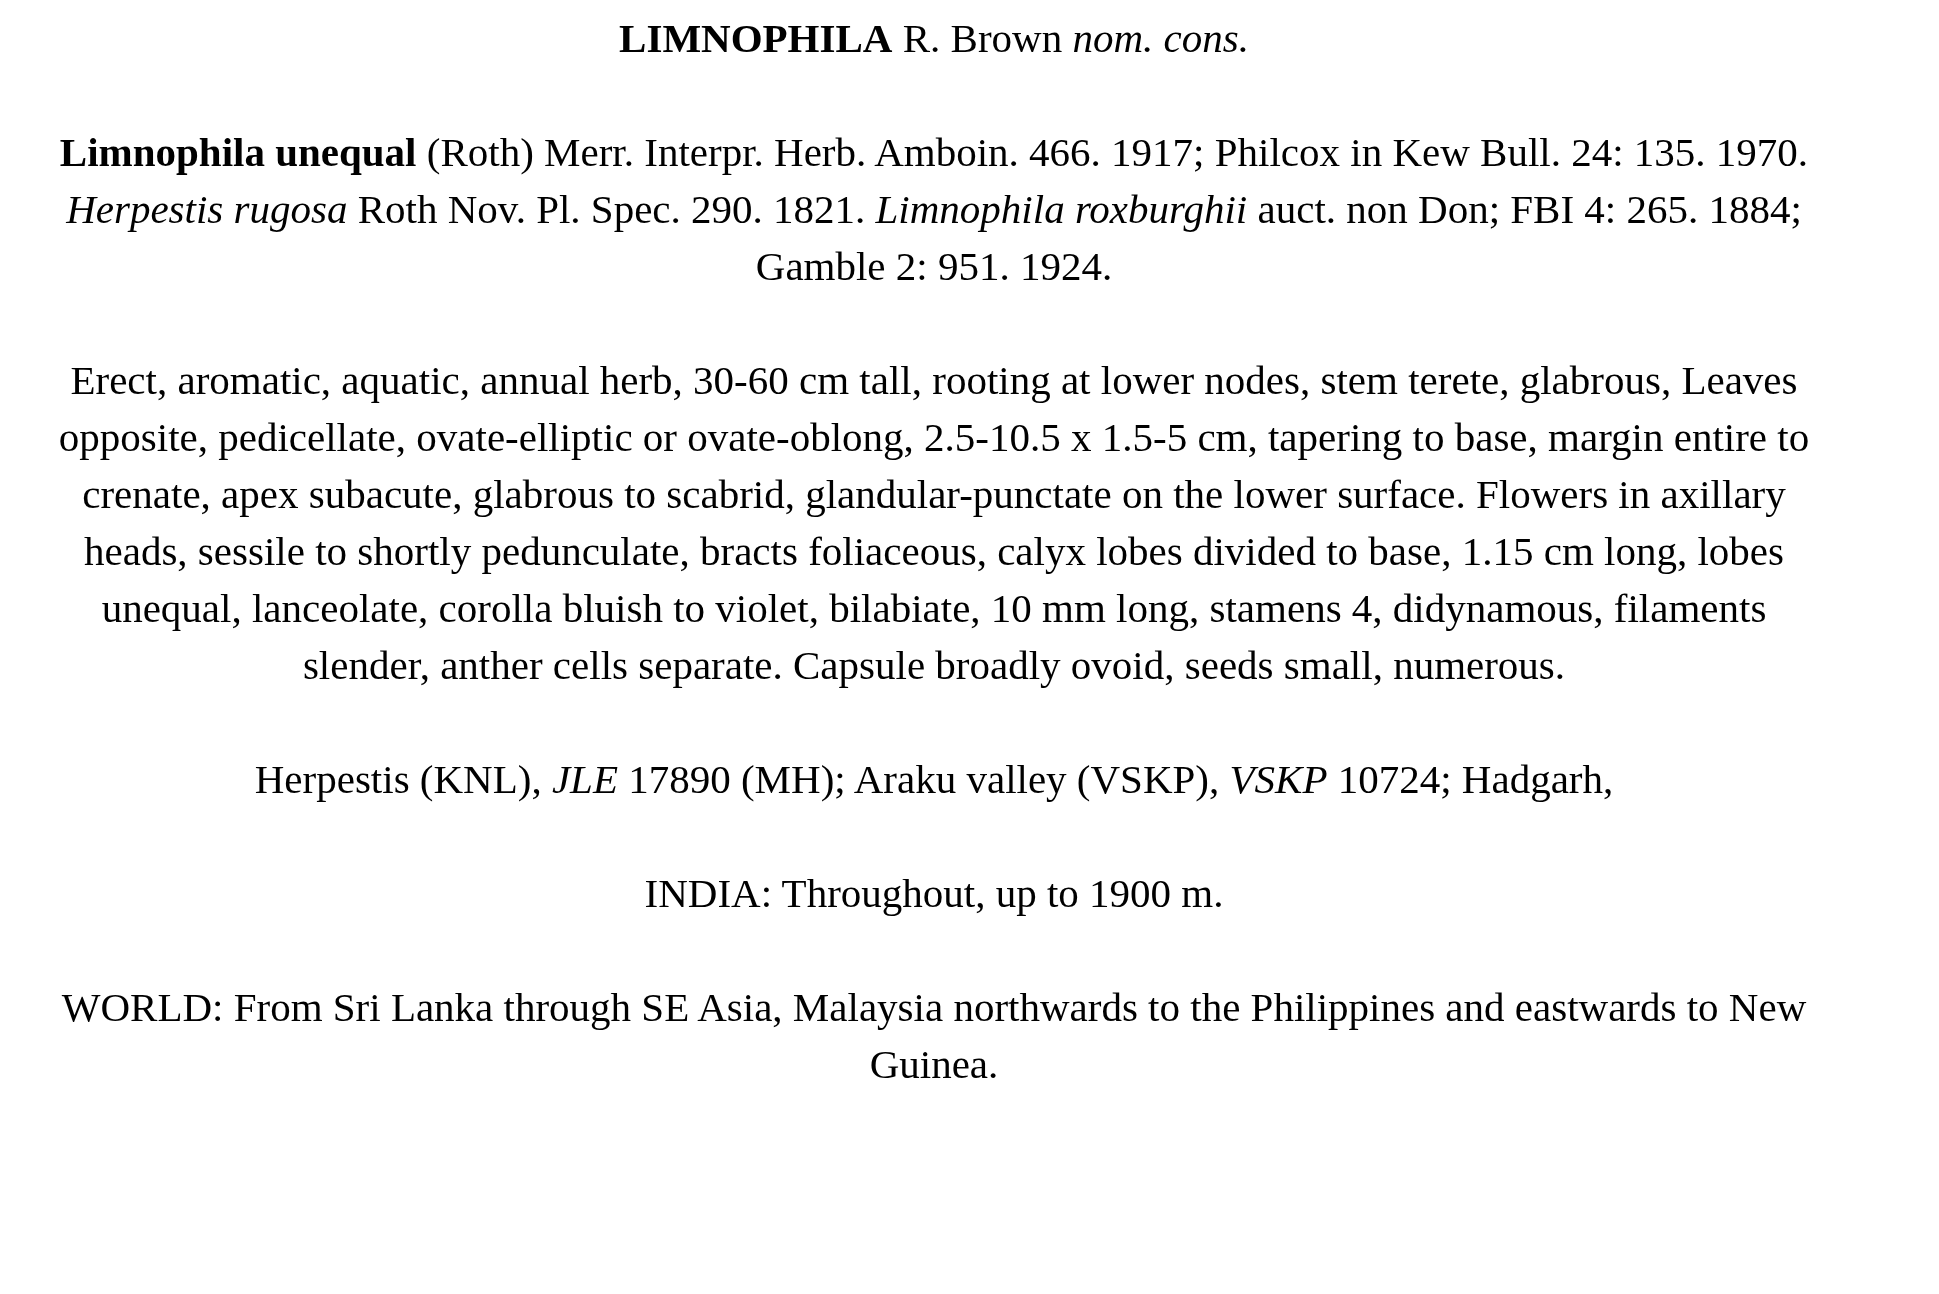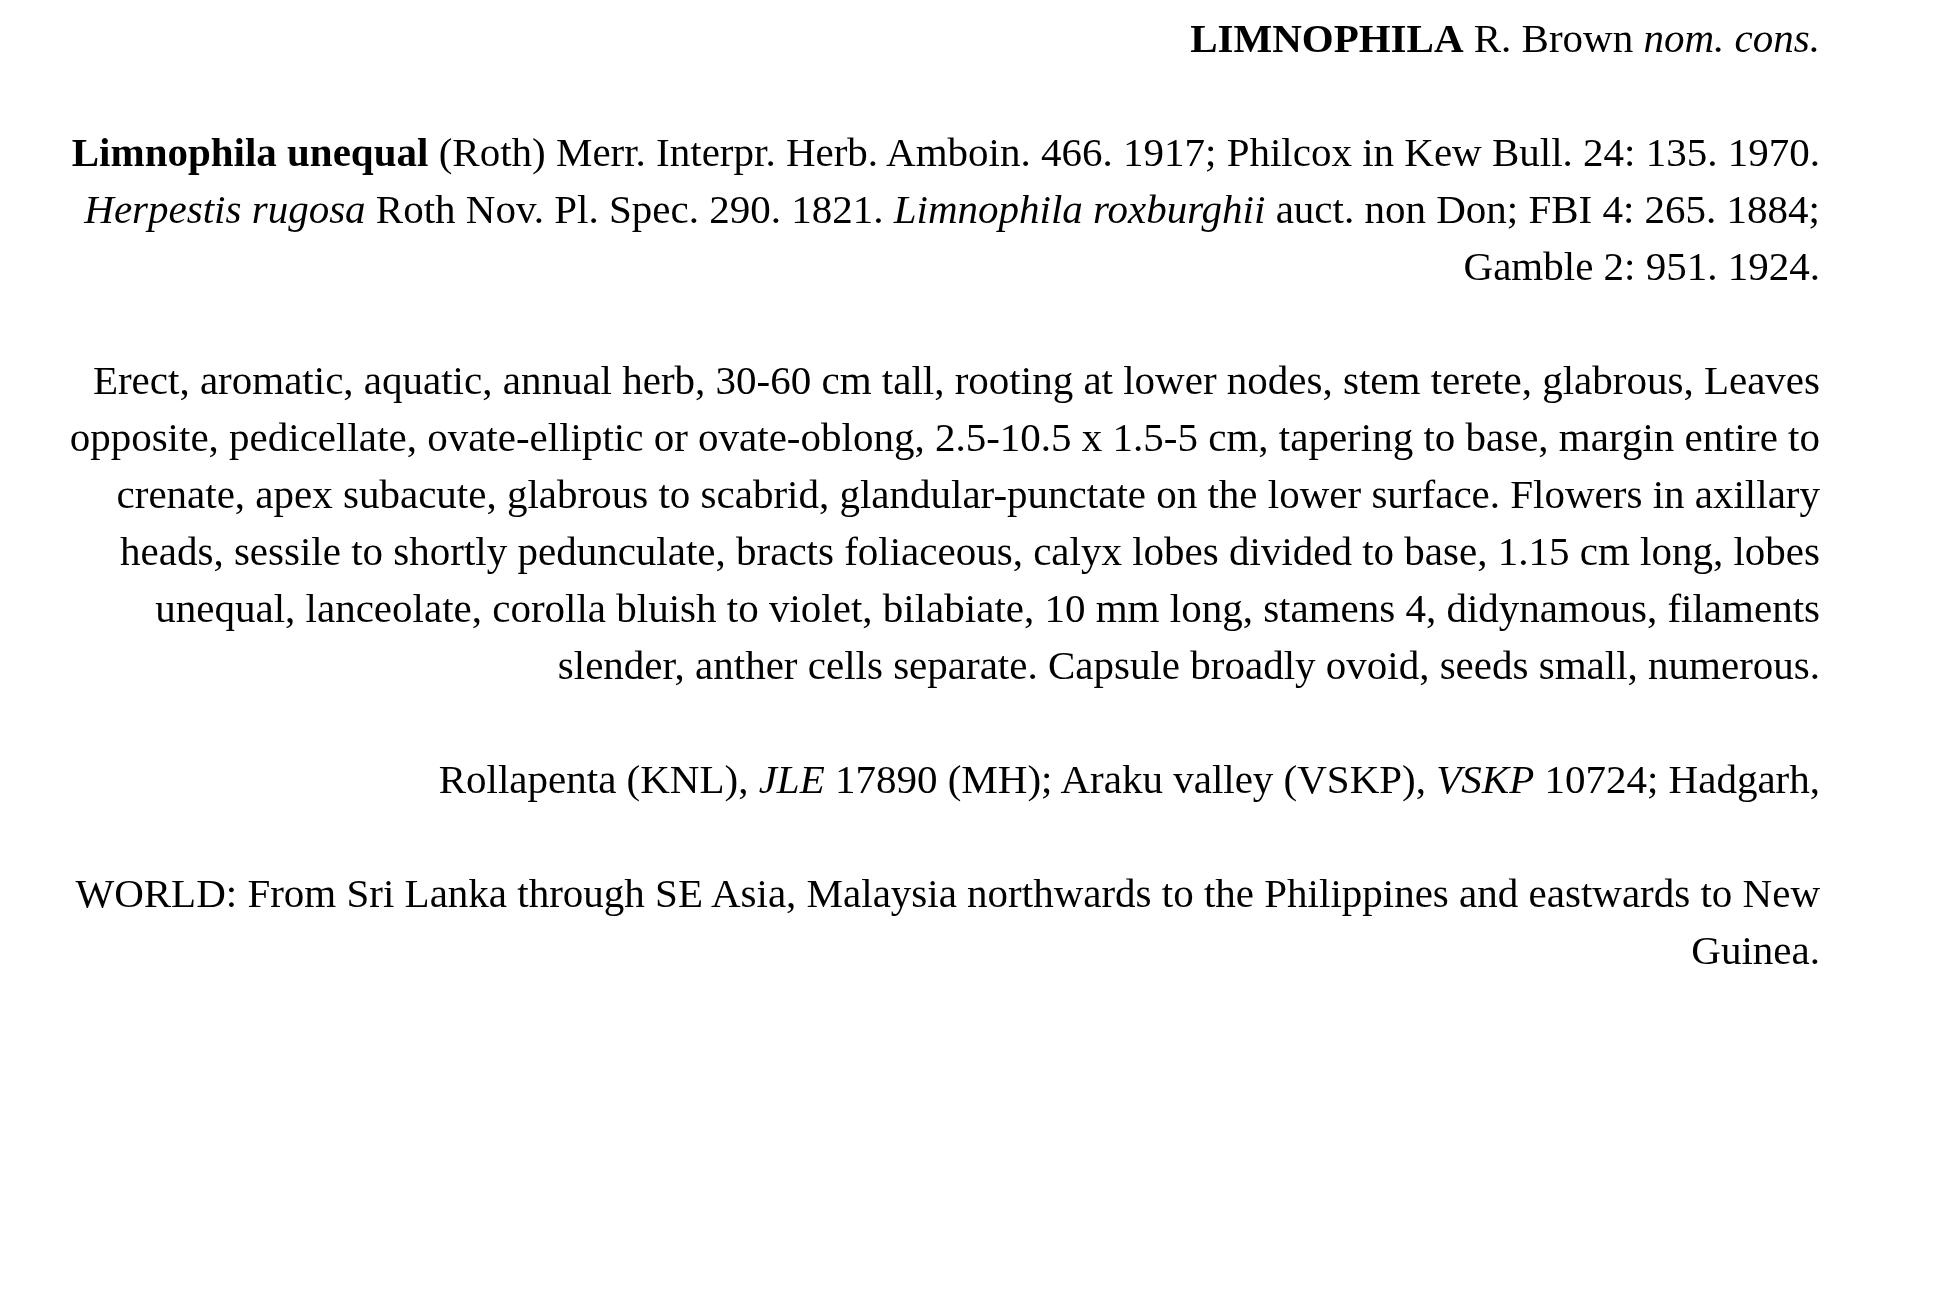--- a/index.html
+++ b/index.html
@@ -18,40 +18,41 @@
     color: #000000;
     font-family: "Liberation Serif", "DejaVu Serif", serif;
     font-size: 41px;
     line-height: 57px;
   }
   .text-block {
     width: 1772px;
   }
   p {
     margin: 0 0 57px 0;
-    text-align: right;
+    text-align: center;
   }
   p:last-child { margin-bottom: 8px; }
   .b  { font-weight: bold; }
   .i  { font-style: italic; }
   .line { display: block; }
 </style>
 </head>
 <body>
 
 <main class="page">
   <div class="text-block">
 
     <p><span class="b">LIMNOPHILA</span> <span>R. Brown</span> <span class="i">nom. cons.</span></p>
 
     <p><span class="b">Limnophila unequal</span> <span>(Roth) Merr. Interpr. Herb. Amboin. 466. 1917; Philcox in Kew Bull. 24: 135. 1970.</span> <span class="i">Herpestis rugosa</span> <span>Roth Nov. Pl. Spec. 290. 1821.</span> <span class="i">Limnophila roxburghii</span> <span>auct. non Don; FBI 4: 265. 1884; Gamble 2: 951. 1924.</span></p>
 
     <p>Erect, aromatic, aquatic, annual herb, 30-60 cm tall, rooting at lower nodes, stem terete, glabrous, Leaves opposite, pedicellate, ovate-elliptic or ovate-oblong, 2.5-10.5 x 1.5-5 cm, tapering to base, margin entire to crenate, apex subacute, glabrous to scabrid, glandular-punctate on the lower surface. Flowers in axillary heads, sessile to shortly pedunculate, bracts foliaceous, calyx lobes divided to base, 1.15 cm long, lobes unequal, lanceolate, corolla bluish to violet, bilabiate, 10 mm long, stamens 4, didynamous, filaments slender, anther cells separate. Capsule broadly ovoid, seeds small, numerous.</p>
 
     <p>
-        <span class="line"><span>Rollapenta (KNL),</span> <span class="i">JLE</span> <span>17890 (MH); Araku valley (VSKP),</span> <span class="i">VSKP</span> <span>10724; Hadgarh,</span></span>
+        <span class="line"><span>Herpestis (KNL),</span> <span class="i">JLE</span> <span>17890 (MH); Araku valley (VSKP),</span> <span class="i">VSKP</span> <span>10724; Hadgarh,</span></span>
       </p>
 
+    <p>INDIA: Throughout, up to 1900 m.</p>
 
     <p>WORLD: From Sri Lanka through SE Asia, Malaysia northwards to the Philippines and eastwards to New Guinea.</p>
 
   </div>
 </main>
 
 </body></html>

